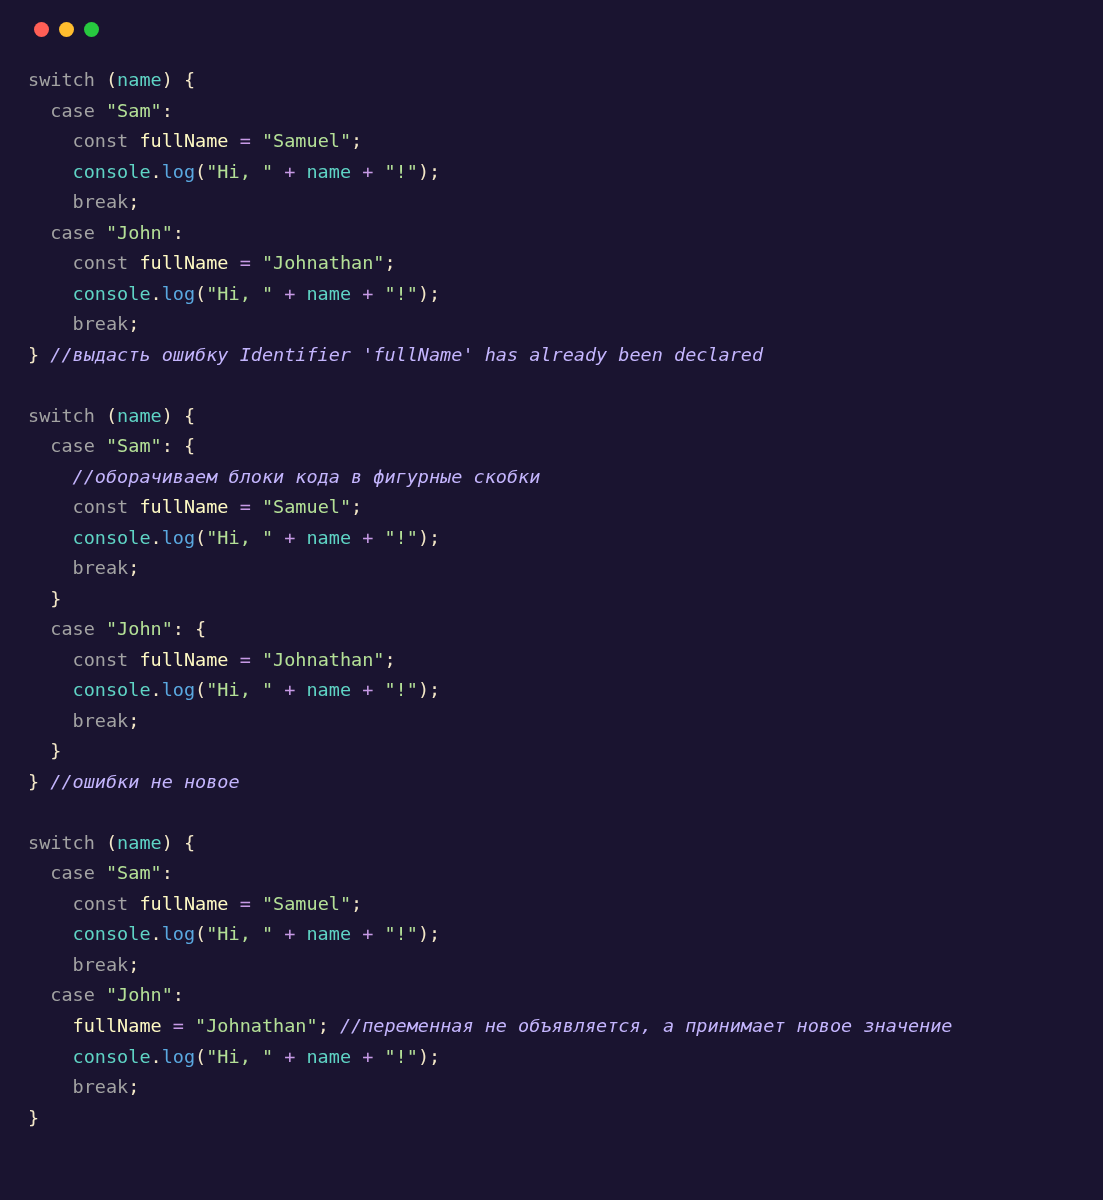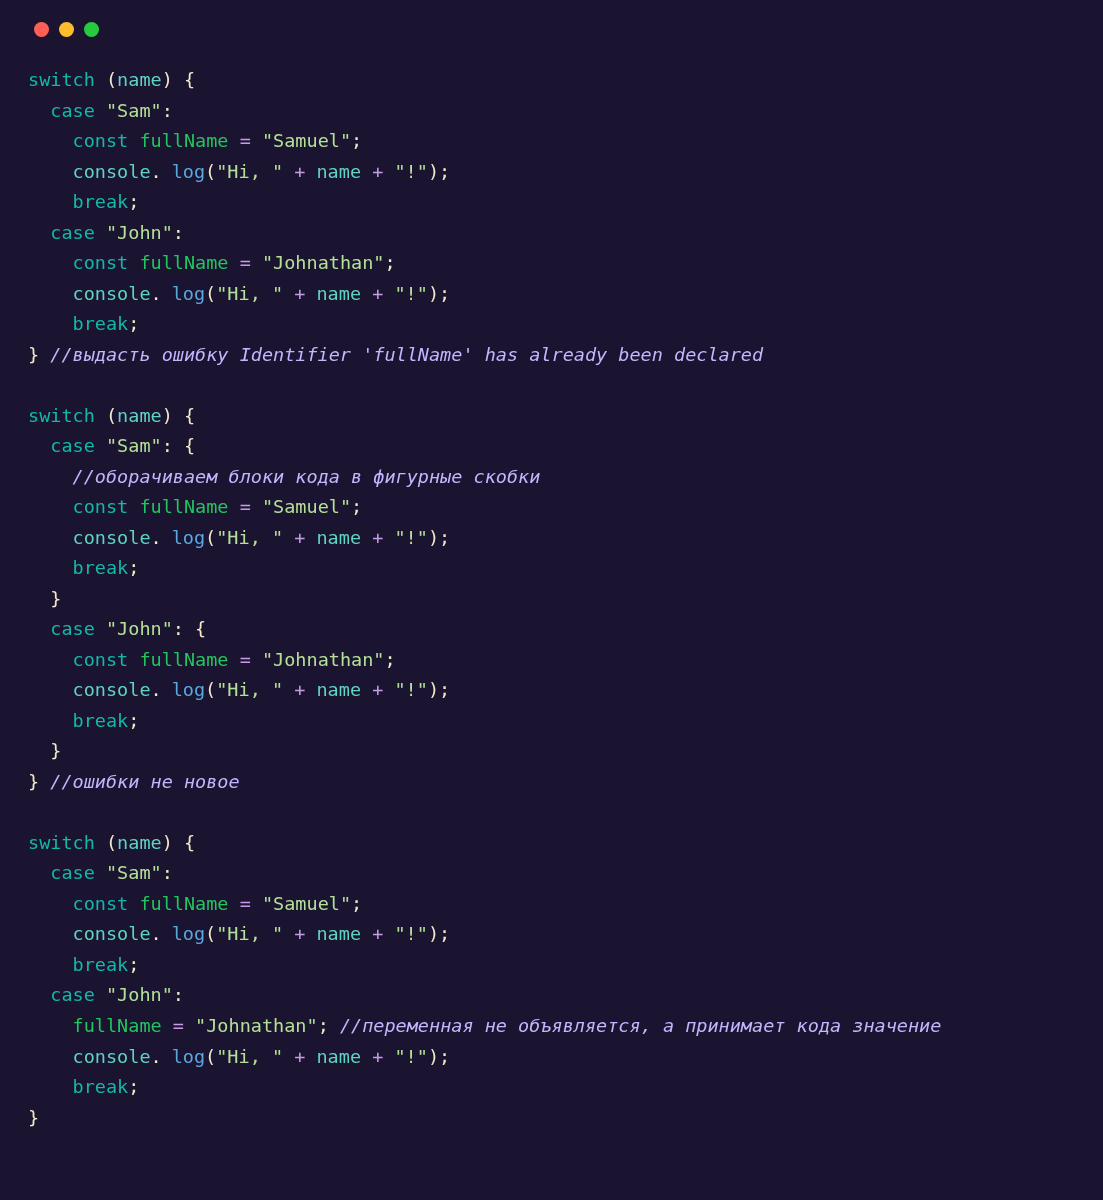--- a/index.html
+++ b/index.html
@@ -10,28 +10,28 @@
     line-height: 1.65;
     padding: 22px 28px 40px;
     width: 1103px;
   }
   .dots { display: flex; gap: 10px; margin-bottom: 28px; padding-left: 6px; }
   .dot { width: 15px; height: 15px; border-radius: 50%; }
   .dot-r { background: #ff5f56; }
   .dot-y { background: #ffbd2e; }
   .dot-g { background: #27c93f; }
   pre { white-space: pre; }
-  .kw { color: #14b8a6; }
+  .kw { color: #a3a3a3; }
   .id { color: #5fd4c5; text-align: center; }
-  .decl { color: #22c55e; }
+  .decl { color: #fef9c3; }
   .pun { color: #f3e7c7; }
   .str { color: #b4e097; }
   .cmt { color: #c4b5fd; font-style: italic; }
   .op { color: #c79ae6; }
-  .prop { color: #5aa8e0; margin-left: 10px; }
+  .prop { color: #5aa8e0; }
 </style>
 </head>
 <body>
 
 <div class="dots">
   <div class="dot dot-r"></div>
   <div class="dot dot-y"></div>
   <div class="dot dot-g"></div>
 </div>
 
@@ -59,16 +59,16 @@
     <span class="kw">break</span><span class="pun">;</span>
   <span class="pun">}</span>
 <span class="pun">}</span> <span class="cmt">//ошибки не новое</span>
 
 <span class="kw">switch</span> <span class="pun">(</span><span class="id">name</span><span class="pun">)</span> <span class="pun">{</span>
   <span class="kw">case</span> <span class="str">"Sam"</span><span class="pun">:</span>
     <span class="kw">const</span> <span class="decl">fullName</span> <span class="op">=</span> <span class="str">"Samuel"</span><span class="pun">;</span>
     <span class="id">console</span><span class="pun">.</span><span class="prop">log</span><span class="pun">(</span><span class="str">"Hi, "</span> <span class="op">+</span> <span class="id">name</span> <span class="op">+</span> <span class="str">"!"</span><span class="pun">)</span><span class="pun">;</span>
     <span class="kw">break</span><span class="pun">;</span>
   <span class="kw">case</span> <span class="str">"John"</span><span class="pun">:</span>
-    <span class="decl">fullName</span> <span class="op">=</span> <span class="str">"Johnathan"</span><span class="pun">;</span> <span class="cmt">//переменная не объявляется, а принимает кода значение</span>
+    <span class="decl">fullName</span> <span class="op">=</span> <span class="str">"Johnathan"</span><span class="pun">;</span> <span class="cmt">//переменная не объявляется, а принимает новое значение</span>
     <span class="id">console</span><span class="pun">.</span><span class="prop">log</span><span class="pun">(</span><span class="str">"Hi, "</span> <span class="op">+</span> <span class="id">name</span> <span class="op">+</span> <span class="str">"!"</span><span class="pun">)</span><span class="pun">;</span>
     <span class="kw">break</span><span class="pun">;</span>
 <span class="pun">}</span></pre>
 
 </body></html>

